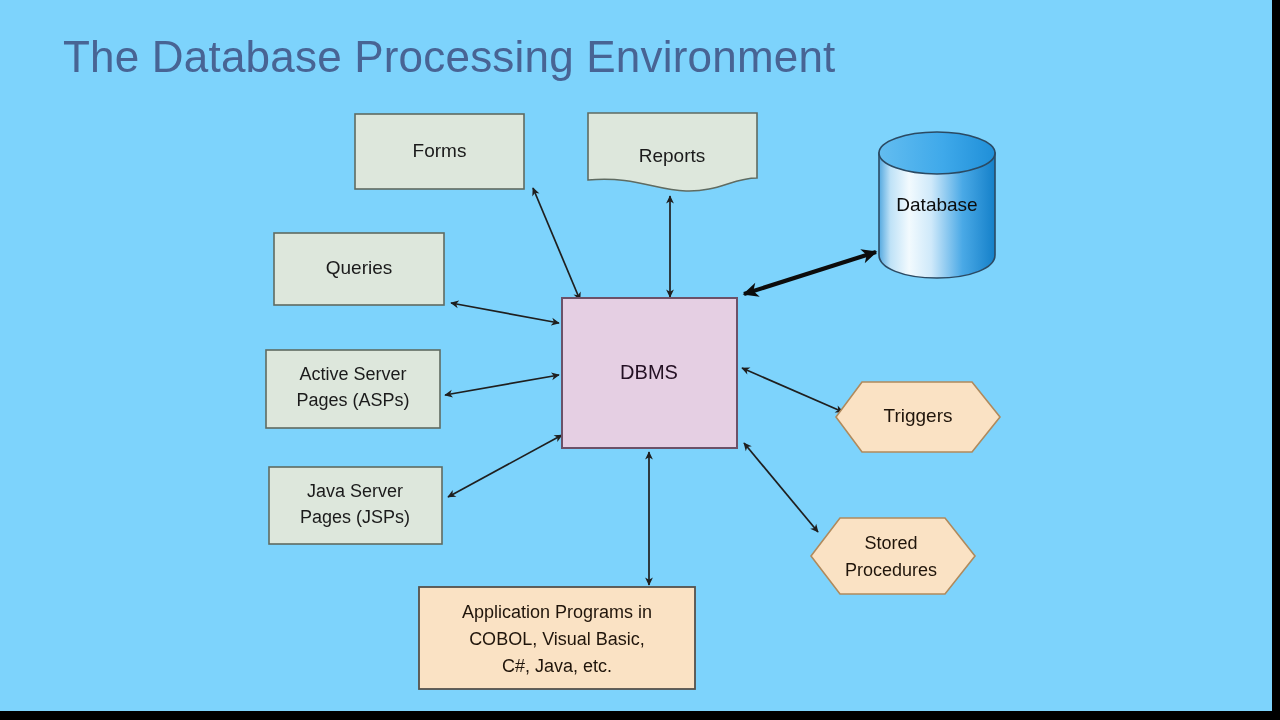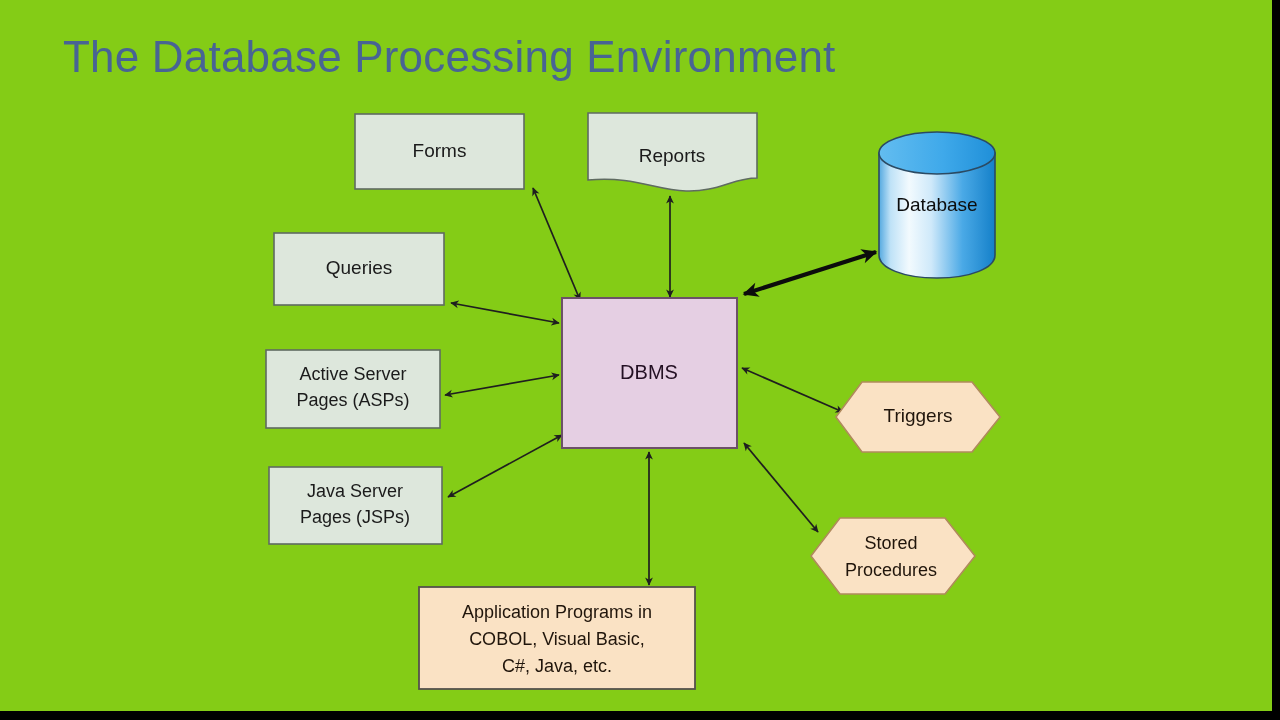--- a/index.html
+++ b/index.html
@@ -16,21 +16,21 @@
     overflow: hidden;
     font-family: "Liberation Sans", sans-serif;
   }
   
   #slide {
     position: absolute;
     left: 0px;
     top: 0px;
     width: 1272px;
     height: 711px;
-    background: #84cc16;
+    background: #7dd3fc;
   }
 
   #title {
     position: absolute;
     left: 63px;
     top: 32px;
     font-size: 44px;
     font-weight: 400;
     letter-spacing: 0.2px;
     color: #486494;

